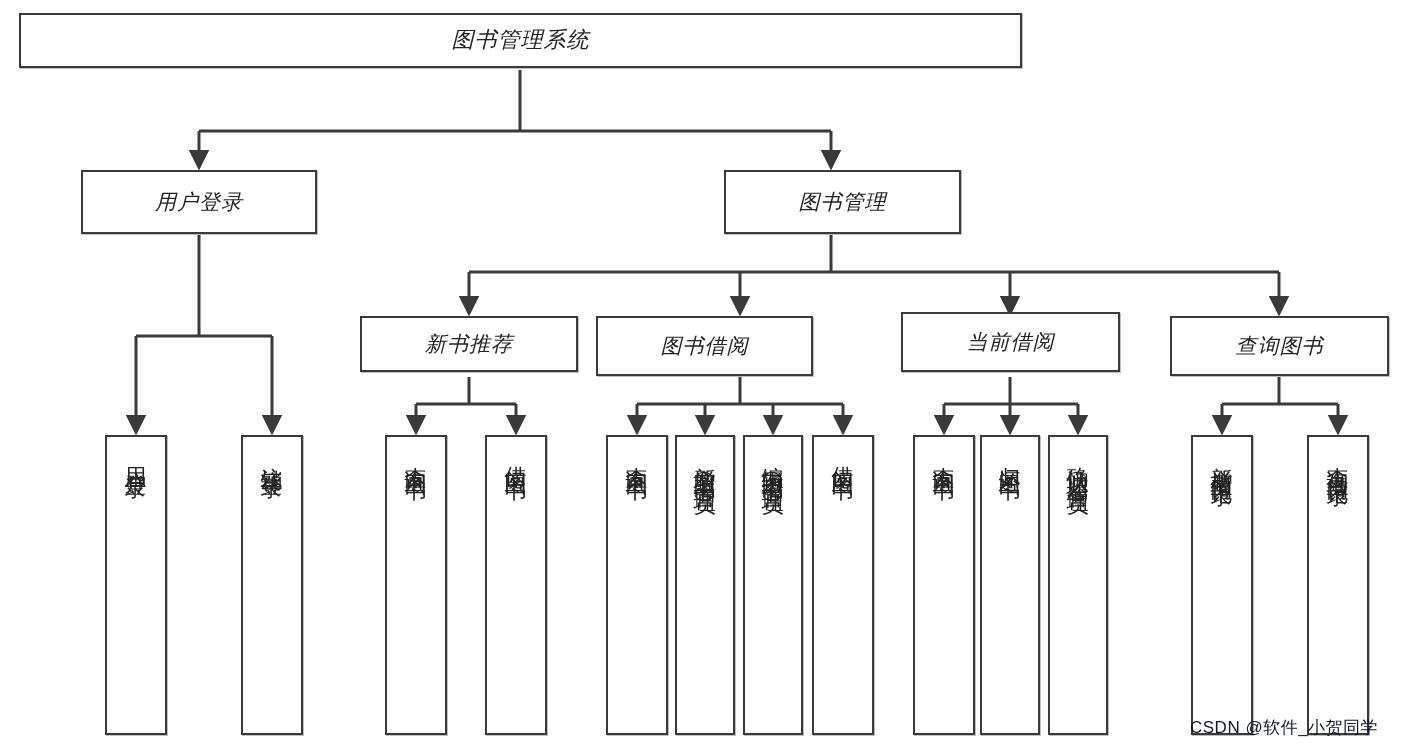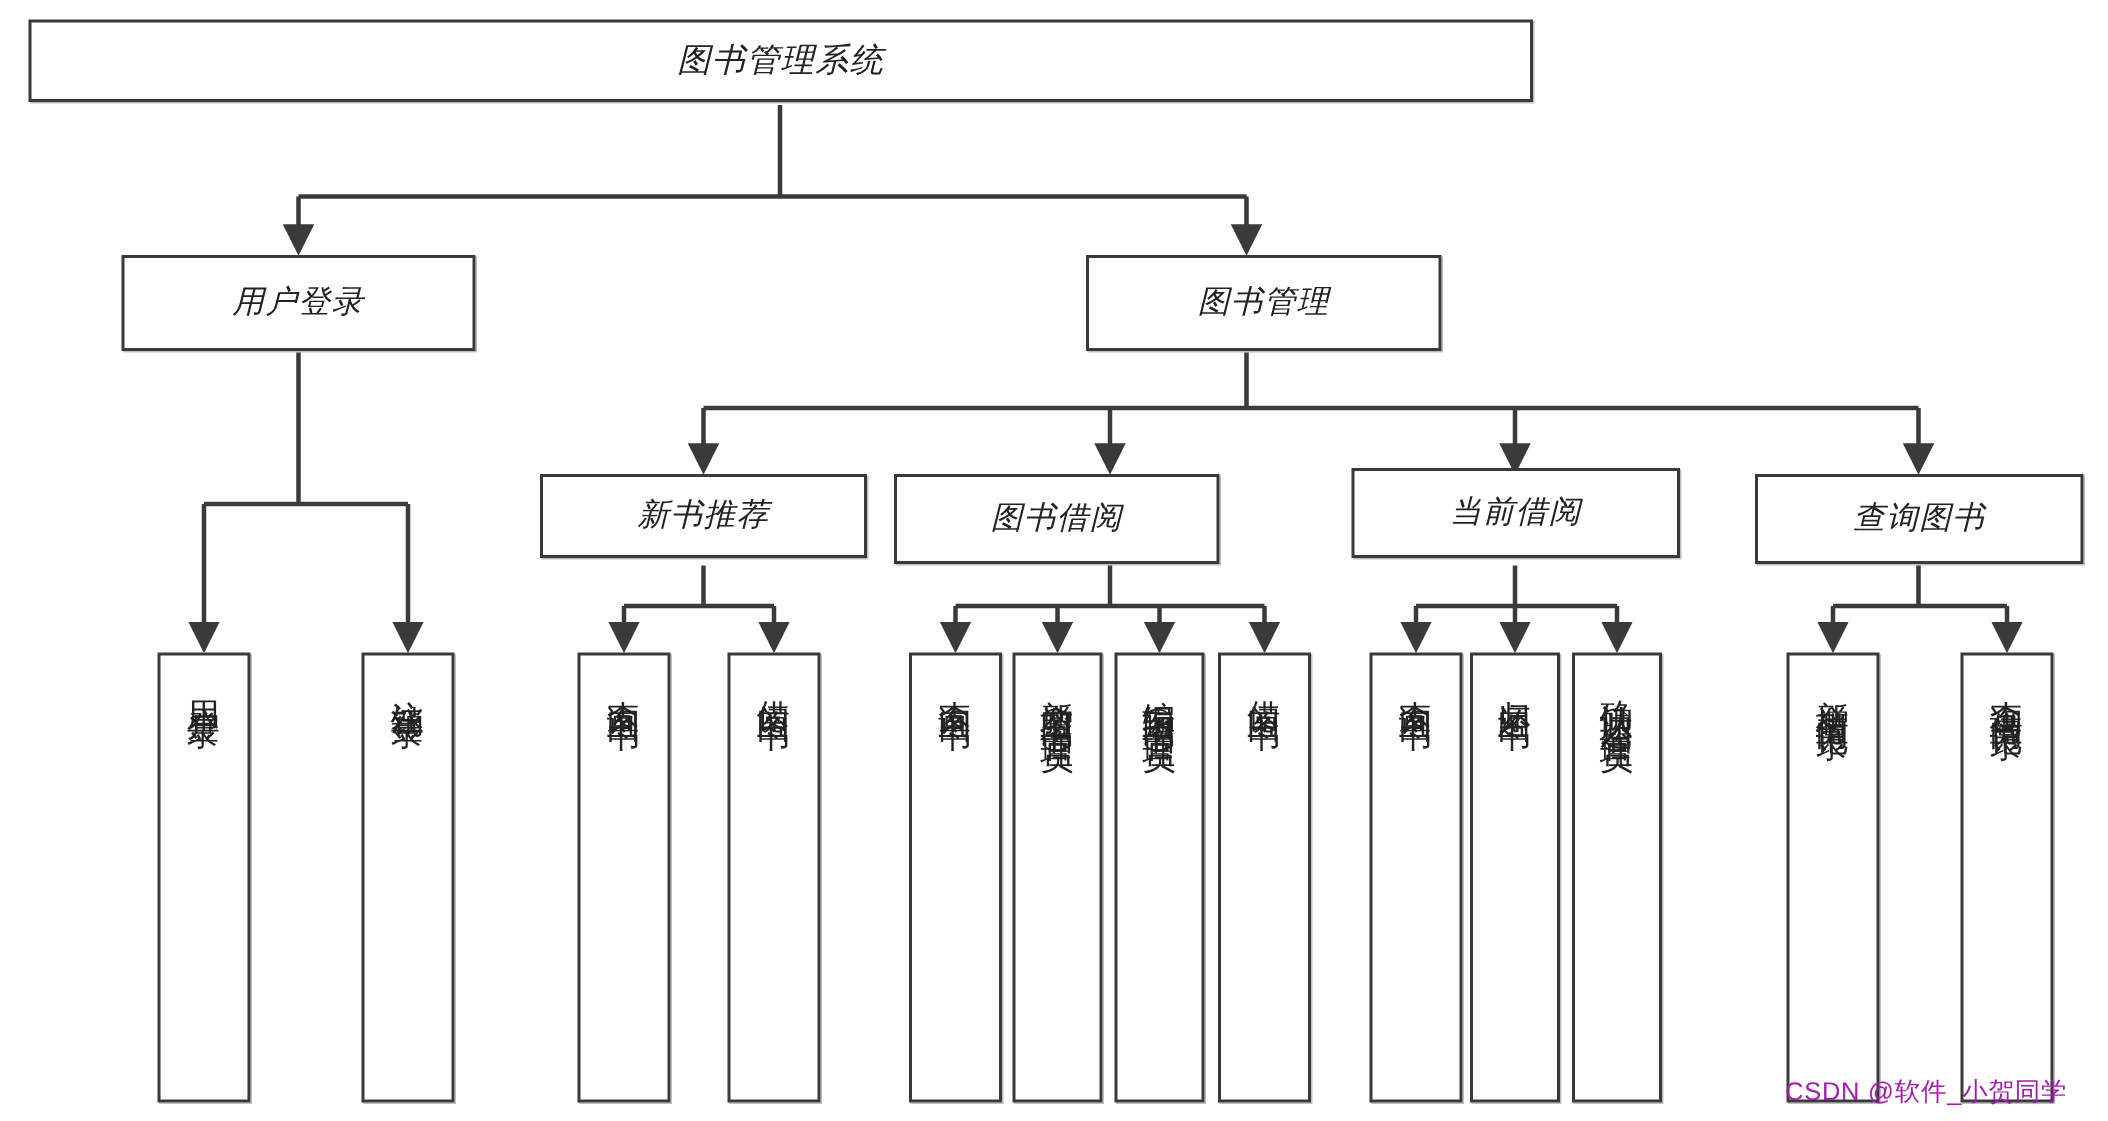--- a/index.html
+++ b/index.html
@@ -58,21 +58,21 @@
   }
   .node.vert .vlabel {
     writing-mode: vertical-rl;
     text-orientation: upright;
     display: block;
     text-align: center;
   }
   .watermark {
     position: absolute;
     font-size: 17px;
-    color: #a21caf;
+    color: #0f172a;
     white-space: nowrap;
     letter-spacing: 0.5px;
     user-select: none;
   }
 </style>
 </head>
 <body>
 
 <div id="canvas">
 

